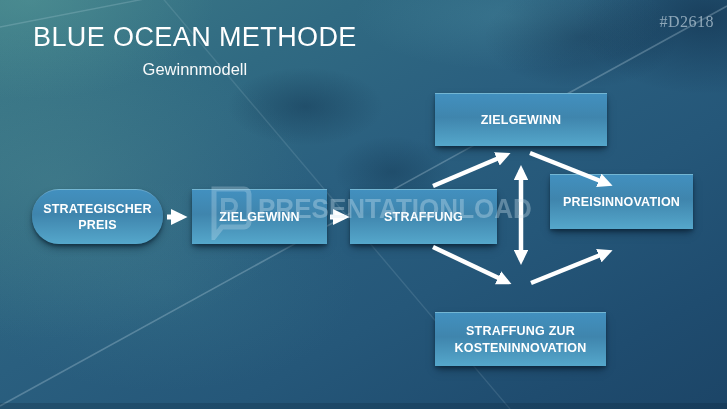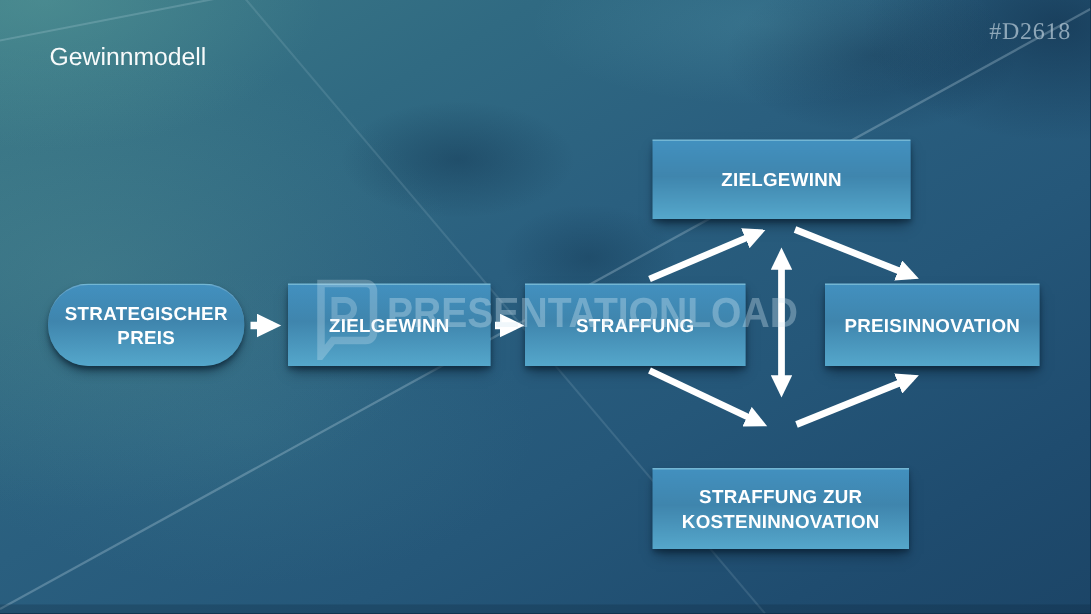--- a/index.html
+++ b/index.html
@@ -30,21 +30,21 @@
   .box{
     position:absolute; display:flex; align-items:center; justify-content:center;
     text-align:center; color:#ffffff; font-weight:700; font-size:12.5px;
     line-height:1.32; letter-spacing:0.2px; padding:4px 23px; box-sizing:border-box;
     border-top:1px solid rgba(255,255,255,0.18);
     box-shadow:0 5px 8px -2px rgba(6,24,40,0.62), 0 2px 3px rgba(6,24,40,0.38);
   }
   .box-sp  {left:32px;  top:189px; width:131px; height:55px;}
   .box-zg  {left:192px; top:189px; width:135px; height:55px;}
   .box-zk  {left:350px; top:189px; width:147px; height:55px;}
-  .box-pi  {left:550px; top:189px; width:143px; height:55px;}
+  .box-pi  {left:550px; top:174px; width:143px; height:55px;}
   .box-zgt {left:435px; top:93px;  width:172px; height:53px;}
   .box-st  {left:435px; top:292px; width:171px; height:54px;margin-top:20px;}
   .arrows{position:absolute;inset:0;pointer-events:none;}
   .watermark{
     position:absolute; left:208px; top:186px; display:flex; align-items:flex-start;
     pointer-events:none; z-index:30;
   }
   .wm-logo{width:44px;height:54px;}
   .wm-text{
     font-size:28px; font-weight:700; letter-spacing:0px;
@@ -57,20 +57,21 @@
 
 <div class="slide">
 
   <svg class="rays" width="727" height="409" viewBox="0 0 727 409">
     <line x1="0" y1="406" x2="727" y2="6" stroke="rgba(205,228,238,0.28)" stroke-width="1.6"></line>
     <line x1="160" y1="-5" x2="510" y2="409" stroke="rgba(205,228,238,0.13)" stroke-width="1.4"></line>
     <line x1="-5" y1="28" x2="170" y2="-6" stroke="rgba(205,228,238,0.20)" stroke-width="1.4"></line>
   </svg>
 
   <div class="header">
+    <div class="title">BLUE OCEAN METHODE</div>
     <div class="subtitle">Gewinnmodell</div>
   </div>
 
   <div class="slide-id">#D2618</div>
 
   <div class="box box-sp" style="background: linear-gradient(rgb(66, 144, 191) 0%, rgb(63, 133, 173) 45%, rgb(85, 167, 203) 100%); border-radius: 27px;">
     <span>STRATEGISCHER PREIS</span>
   </div>
   <div class="box box-zg" style="background: linear-gradient(rgb(66, 144, 191) 0%, rgb(63, 133, 173) 45%, rgb(85, 167, 203) 100%);">
     <span>ZIELGEWINN</span>

